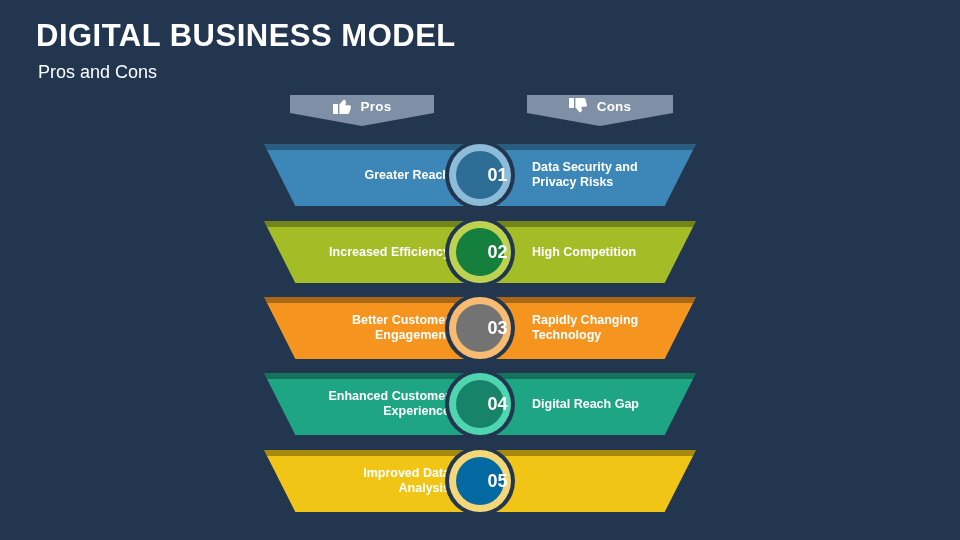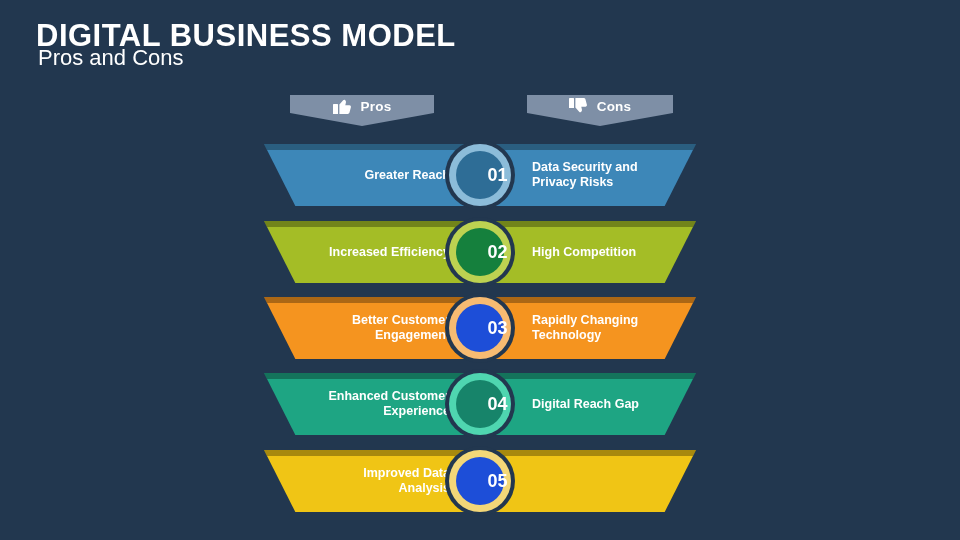--- a/index.html
+++ b/index.html
@@ -11,22 +11,22 @@
     position:relative;
   }
 
   
   #slide-title{
     position:absolute; left:36px; top:18px;
     font-size:31px; font-weight:bold; color:#ffffff;
     letter-spacing:0.5px;
   }
   #slide-subtitle{
-    position:absolute; left:38px; top:45px;
-    font-size:22px; font-weight:normal; color:#ffffff;
+    position:absolute; left:38px; top:62px;
+    font-size:18px; font-weight:normal; color:#ffffff;
   }
 
   
   .banner{
     position:absolute; top:95px; height:31px;
     background:#7e8fa6;
     display:flex; align-items:center; justify-content:center; gap:8px;
     clip-path: polygon(0 0, 100% 0, 100% 58%, 50% 100%, 0 58%);
     padding-bottom:9px;
   }
@@ -162,21 +162,21 @@
     <div class="bar bar-left" style="background: rgb(245, 148, 31);">
       <div class="bar-cap"></div>
       <span class="bar-text">Better Customer<br>Engagement</span>
     </div>
     <div class="bar bar-right" style="background: rgb(245, 148, 31);">
       <div class="bar-cap"></div>
       <span class="bar-text">Rapidly Changing<br>Technology</span>
     </div>
     <div class="badge">
       <div class="badge-ring" style="background: rgb(247, 187, 114);">
-        <div class="badge-inner" style="background: #1d4ed8;">
+        <div class="badge-inner" style="background: #737373;">
           <span class="badge-num">03</span>
         </div>
       </div>
     </div>
   </div>
 
   <div class="row" id="row-3">
     <div class="bar bar-left" style="background: rgb(30, 165, 131);">
       <div class="bar-cap"></div>
       <span class="bar-text">Enhanced Customer<br>Experience</span>
@@ -197,20 +197,20 @@
   <div class="row" id="row-4">
     <div class="bar bar-left" style="background: rgb(240, 197, 21);">
       <div class="bar-cap"></div>
       <span class="bar-text">Improved Data<br>Analysis</span>
     </div>
     <div class="bar bar-right" style="background: rgb(240, 197, 21);">
       <div class="bar-cap"></div>
     </div>
     <div class="badge">
       <div class="badge-ring" style="background: rgb(243, 215, 120);">
-        <div class="badge-inner" style="background: #1d4ed8;">
+        <div class="badge-inner" style="background: #0369a1;">
           <span class="badge-num">05</span>
         </div>
       </div>
     </div>
   </div>
 
 </div>
 
 </body></html>

